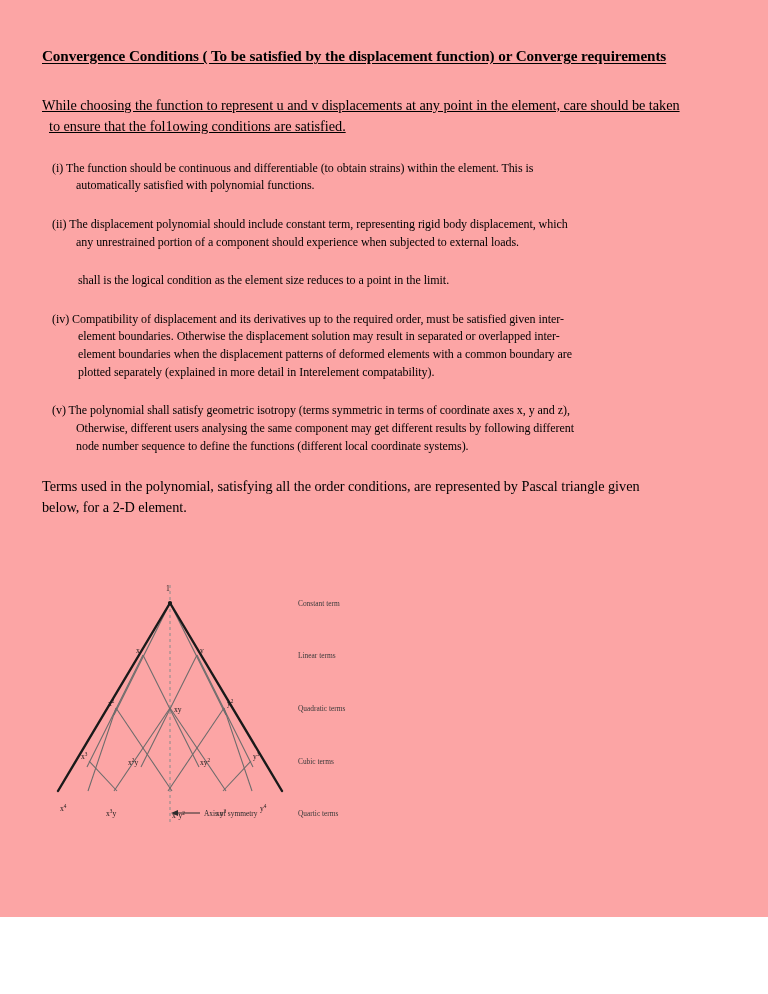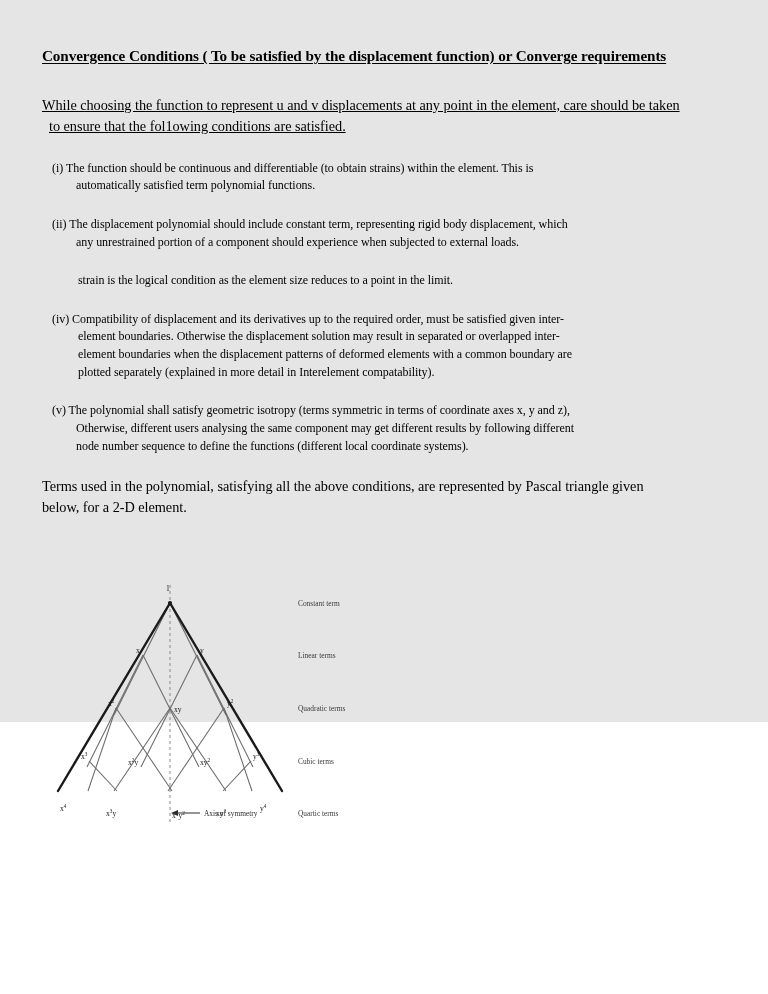--- a/index.html
+++ b/index.html
@@ -12,22 +12,22 @@
     height: 994px;
     font-family: "Liberation Serif", "DejaVu Serif", serif;
     color: #000000;
     position: relative;
     overflow: hidden;
   }
   .page {
     position: absolute;
     left: 0; top: 0;
     width: 768px;
-    height: 722px;
-    background: #e5e5e5;
+    height: 917px;
+    background: #fca5a5;
   }
   .content {
     position: absolute;
     left: 42px;
     top: 44px;
     width: 690px;
   }
 
   
   .doc-title {
@@ -117,47 +117,47 @@
 
     <h1 class="doc-title">Convergence Conditions ( To be satisfied by the displacement function) or Converge requirements</h1>
 
     <p class="para intro">
       <span class="lead">While choosing the function to represent u and v displacements at any point in the element, care should be taken</span>
       <span class="cont">to ensure that the fol1owing conditions are satisfied.</span>
     </p>
 
     <p class="item">
       <span class="lead">(i) The function should be continuous and differentiable (to obtain strains) within the element. This is</span>
-      <span class="cont">automatically satisfied term polynomial functions.</span>
+      <span class="cont">automatically satisfied with polynomial functions.</span>
     </p>
 
     <p class="item">
       <span class="lead">(ii) The displacement polynomial should include constant term, representing rigid body displacement, which</span>
       <span class="cont">any unrestrained portion of a component should experience when subjected to external loads.</span>
     </p>
 
     <p class="item wide">
-      <span class="cont">strain is the logical condition as the element size reduces to a point in the limit.</span>
+      <span class="cont">shall is the logical condition as the element size reduces to a point in the limit.</span>
     </p>
 
     <p class="item wide">
       <span class="lead">(iv) Compatibility of displacement and its derivatives up to the required order, must be satisfied given  inter-</span>
       <span class="cont">element boundaries. Otherwise the displacement solution may result in separated or overlapped inter-</span>
       <span class="cont">element boundaries when the displacement patterns of deformed elements with a common boundary are</span>
       <span class="cont">plotted separately (explained in more detail in Interelement compatability).</span>
     </p>
 
     <p class="item">
       <span class="lead">(v) The polynomial shall satisfy geometric isotropy (terms symmetric in terms of coordinate axes x, y and z),</span>
       <span class="cont">Otherwise, different users analysing the same component may get different results by following different</span>
       <span class="cont">node number sequence to define the functions (different local coordinate systems).</span>
     </p>
 
     <p class="para closing">
-      <span class="lead">Terms used in the polynomial, satisfying all the above conditions, are represented by Pascal triangle given</span>
+      <span class="lead">Terms used in the polynomial, satisfying all the order conditions, are represented by Pascal triangle given</span>
       <span class="cont">below, for a 2-D element.</span>
     </p>
 
   </div>
 
   <div class="figure">
     <svg width="330" height="255" viewBox="0 0 330 255" xmlns="http://www.w3.org/2000/svg">
 
       <line x1="122" y1="10" x2="122" y2="248" stroke="#8a8a8a" stroke-width="1" stroke-dasharray="3,3"></line>
 

